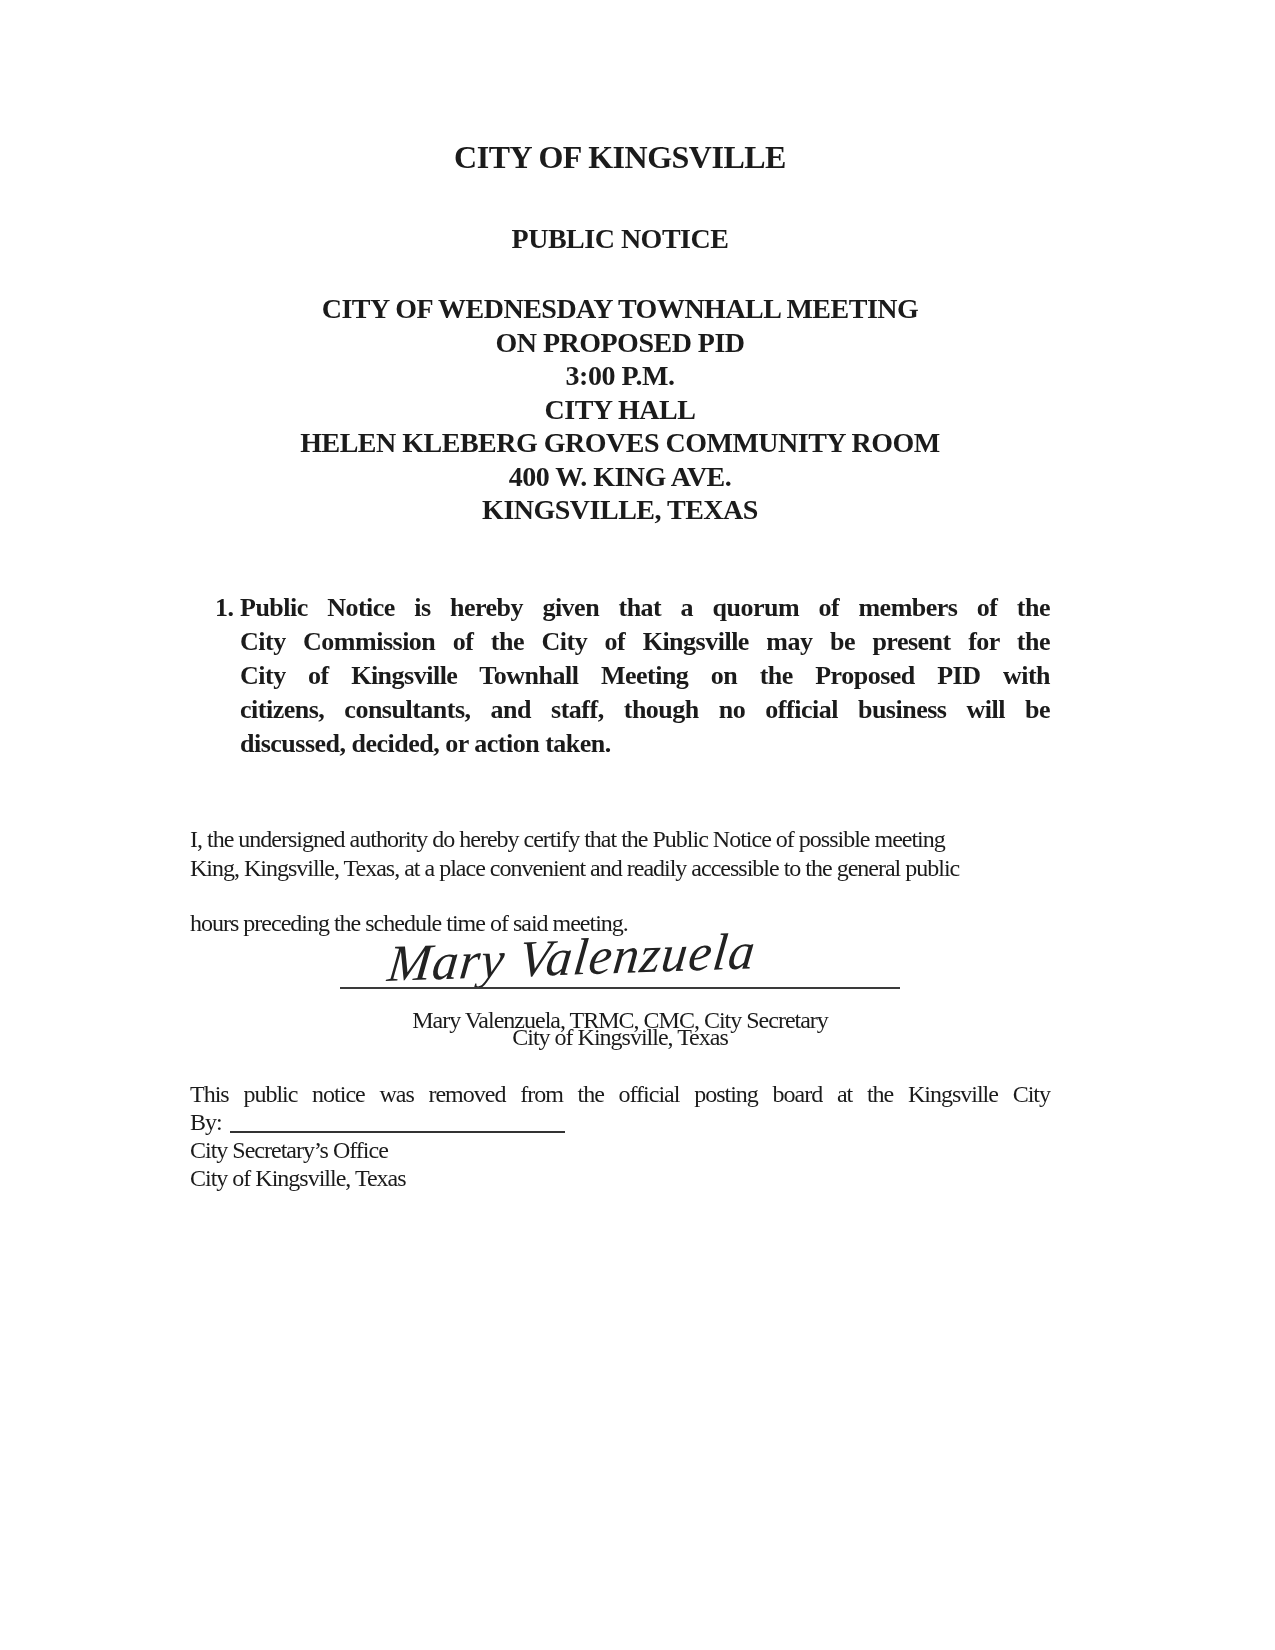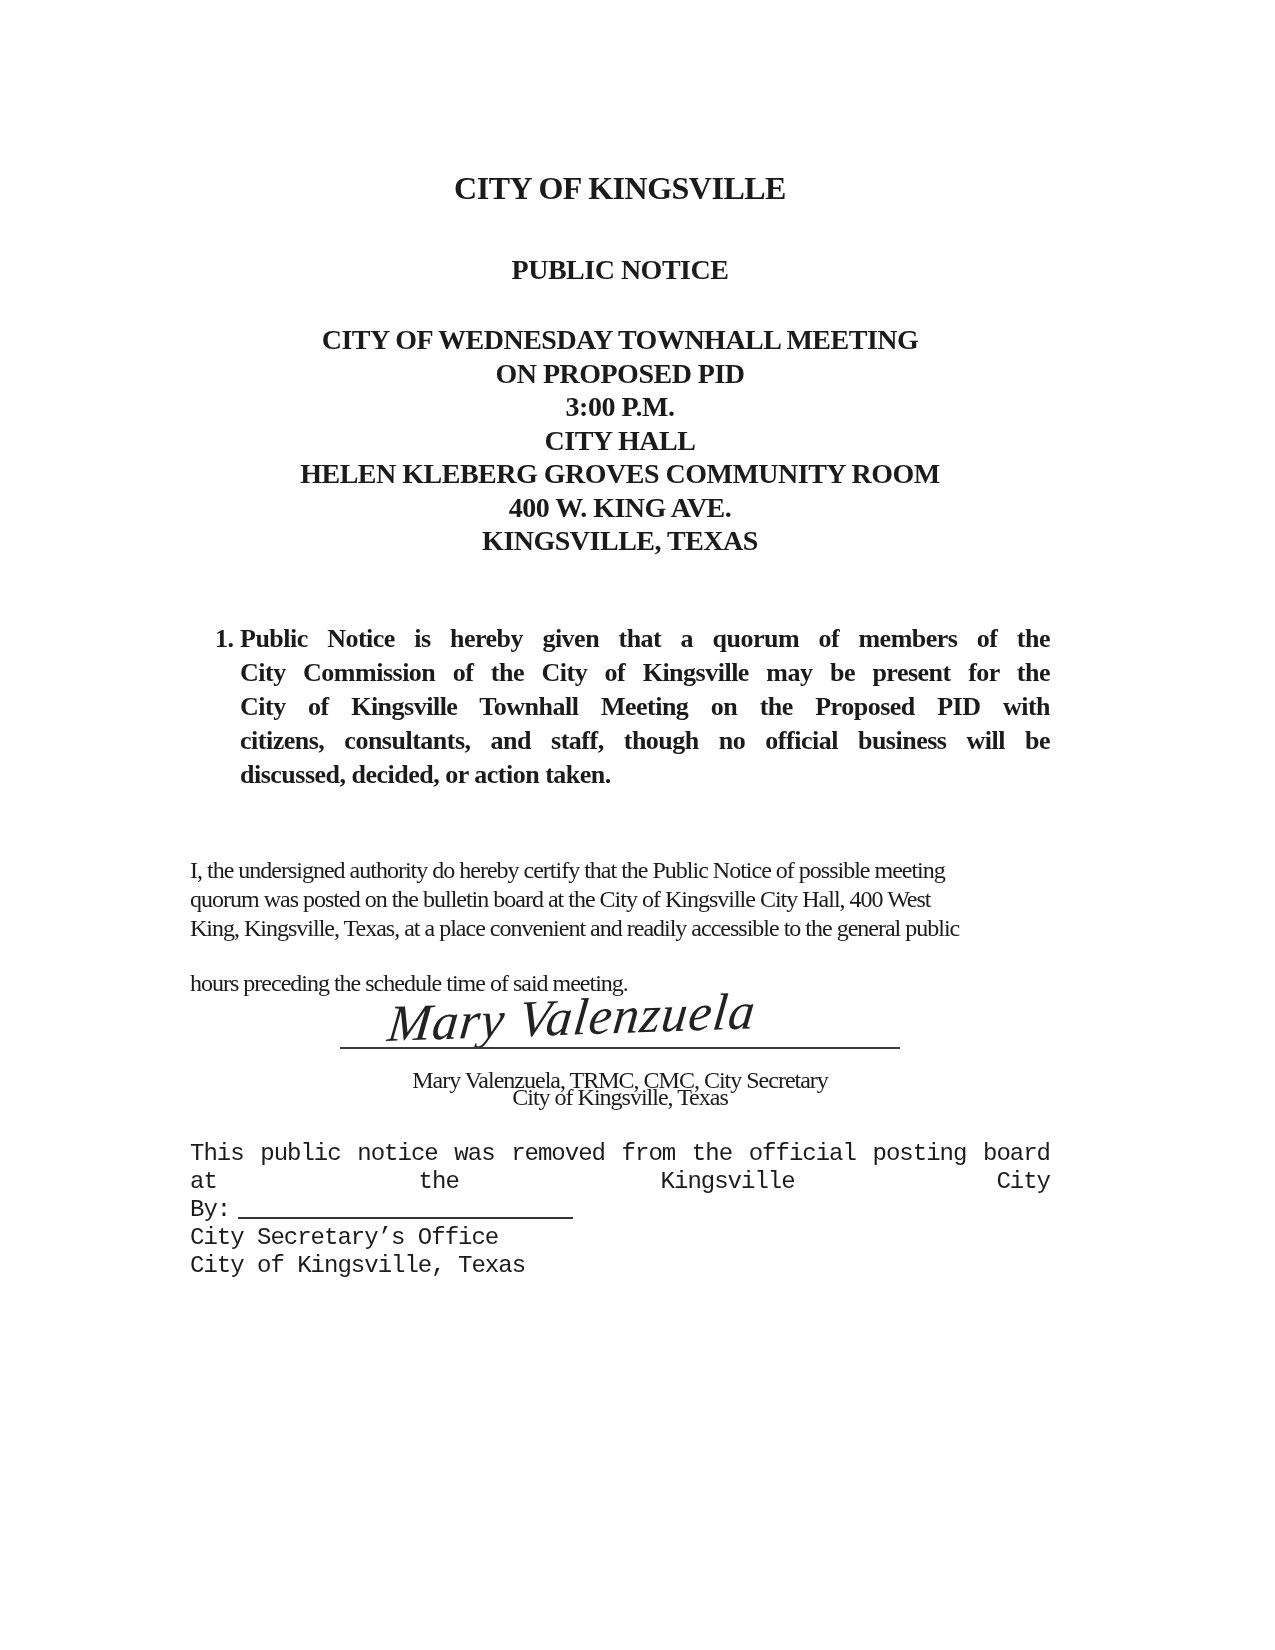--- a/index.html
+++ b/index.html
@@ -8,21 +8,20 @@
     background: #ffffff;
   }
   .page {
     position: relative;
     width: 1275px;
     height: 1269px;
     background: #ffffff;
     overflow: hidden;
     font-family: "Liberation Serif", "DejaVu Serif", serif;
     color: #1b1b1b;
-    margin-top: 31px;
   }
   .content {
     position: absolute;
     left: 190px;
     top: 0;
     width: 860px;
   }
   .doc-title {
     margin-top: 140px;
     text-align: center;
@@ -124,21 +123,20 @@
     text-align: center;
     font-size: 24px;
     line-height: 28px;
     letter-spacing: -1px;
   }
   .removal-paragraph {
     margin-top: 22px;
     font-size: 24px;
     line-height: 28px;
     letter-spacing: -1px;
-    font-family: Liberation Mono, monospace;
   }
   .fill {
     display: inline-block;
     border-bottom: 2.5px solid #333;
     height: 16px;
     margin-bottom: -3px;
   }
   .fill-datetime { width: 345px; }
   .fill-by { width: 335px; margin-left: 8px; }
 </style>
@@ -170,21 +168,20 @@
           <div class="line just">Public Notice is hereby given that a quorum of members of the</div>
           <div class="line just">City Commission of the City of Kingsville may be present for the</div>
           <div class="line just">City of Kingsville Townhall Meeting on the Proposed PID with</div>
           <div class="line just">citizens, consultants, and staff, though no official business will be</div>
           <div class="line">discussed, decided, or action taken.</div>
         </div>
     </div>
 
     <div class="cert-paragraph">
         <div class="line">I, the undersigned authority do hereby certify that the Public Notice of possible meeting</div>
-        <div class="line">quorum was posted on the bulletin board at the City of Kingsville City Hall, 400 West</div>
         <div class="line">King, Kingsville, Texas, at a place convenient and readily accessible to the general public</div>
       </div>
 
     <div class="posting-paragraph">
       <div class="line">hours preceding the schedule time of said meeting.</div>
     </div>
 
     <div class="sig-block">
       <div class="sig-script">Mary Valenzuela</div>
       <div class="sig-line"></div>

